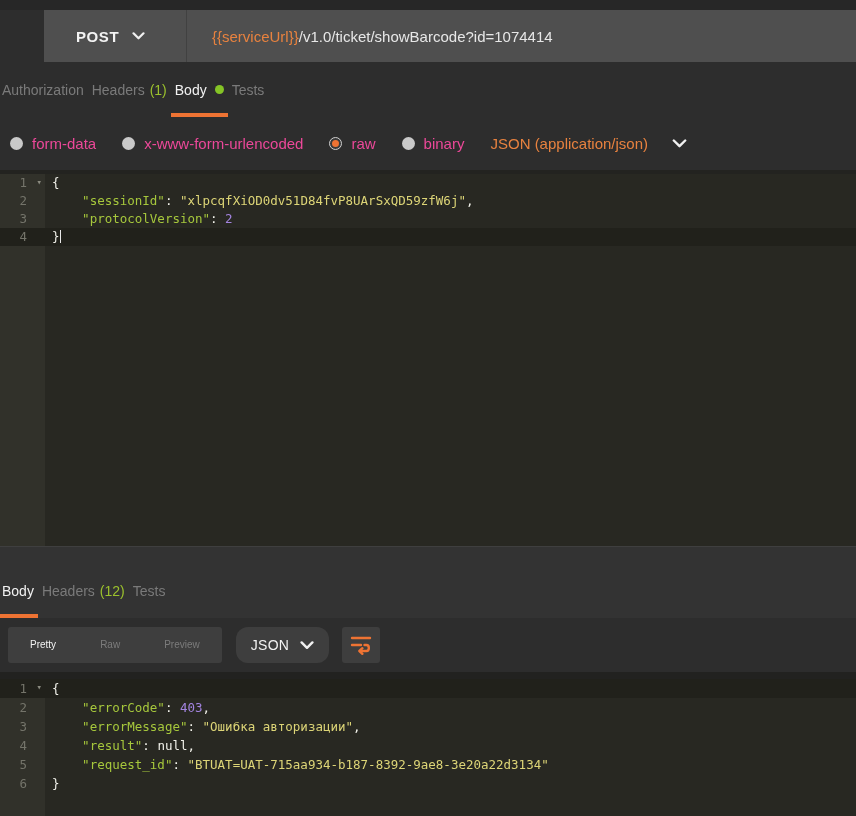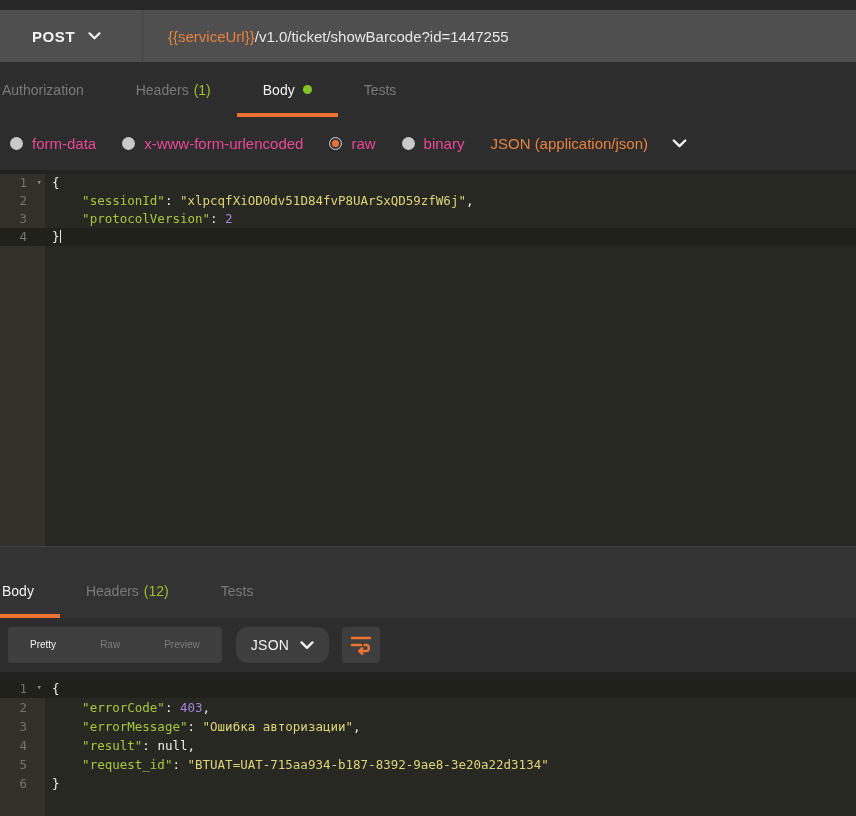--- a/index.html
+++ b/index.html
@@ -2,32 +2,32 @@
 <html style="--accent-orange: #ee7333; --link-orange: #e8823f; --count-green: #9bc12d; --dot-green: #85c426; --key-green: #a6c73c; --string-yellow: #ddd577; --number-purple: #a384e0; --code-plain: #f1f1ea;"><head>
 <meta charset="utf-8">
 <style>
   * { margin:0; padding:0; box-sizing:border-box; }
   html,body { width:856px; height:816px; overflow:hidden; background:#2d2d2d;
               font-family:"Liberation Sans", sans-serif; }
   .app { width:856px; height:816px; display:flex; flex-direction:column; background:#2d2d2d; }
 
   
   .top-strip { height:10px; flex:none; background:#272727; }
-  .url-bar { height:52px; flex:none; background:#4f4f4f; display:flex; align-items:stretch; }
+  .url-bar { height:52px; flex:none; background:#4f4f4f; display:flex; align-items:stretch;margin-left:44px; }
   .method-box { width:143px; flex:none; display:flex; align-items:center; padding-left:32px;
                 border-right:1px solid #414141; cursor:pointer; }
   .method-label { color:#f3f3f3; font-size:15px; font-weight:bold; letter-spacing:.6px; }
   .method-box svg { margin-left:13px; }
   .url-field { flex:1; display:flex; align-items:center; padding-left:25px; font-size:15px; cursor:text; }
   .url-var { color:var(--link-orange); }
   .url-path { color:#e7e7e7; }
 
   
   .req-tabs { height:55px; flex:none; display:flex; align-items:stretch; background:#2d2d2d; }
-  .pm-tab { position:relative; display:flex; align-items:center; padding:0 26px;
+  .pm-tab { position:relative; display:flex; align-items:center; padding:0 4px;
             color:#7a7a7a; font-size:14px; cursor:pointer; white-space:nowrap; }
   .pm-tab:first-child { padding-left:2px; }
   .pm-tab.active { color:#f2f2f2; }
   .tab-count { color:var(--count-green); margin-left:5px; }
   .tab-dot { width:9px; height:9px; border-radius:50%; background:var(--dot-green); margin-left:8px; }
   .tab-underline { position:absolute; left:0; right:0; bottom:0; height:4px; background:var(--accent-orange); }
 
   
   .mode-row { height:53px; flex:none; display:flex; align-items:center; background:#2d2d2d; padding-left:10px; }
   .radios { display:flex; align-items:center; }
@@ -83,21 +83,21 @@
 
   <div class="url-bar">
     <div class="method-box">
       <span class="method-label">POST</span>
       <svg width="13" height="8" viewBox="0 0 13 8">
         <path d="M1.5 1.3 L6.5 6.3 L11.5 1.3" fill="none" stroke="#f0f0f0" stroke-width="2.2" stroke-linecap="round" stroke-linejoin="round"></path>
       </svg>
     </div>
     <div class="url-field">
       <span class="url-var">{{serviceUrl}}</span>
-        <span class="url-path">/v1.0/ticket/showBarcode?id=1447255</span>
+        <span class="url-path">/v1.0/ticket/showBarcode?id=1074414</span>
     </div>
   </div>
 
   <div class="req-tabs">
       <div class="pm-tab">
         <span class="tab-label">Authorization</span>
       </div>
       <div class="pm-tab">
         <span class="tab-label">Headers</span>
         <span class="tab-count">(1)</span>

